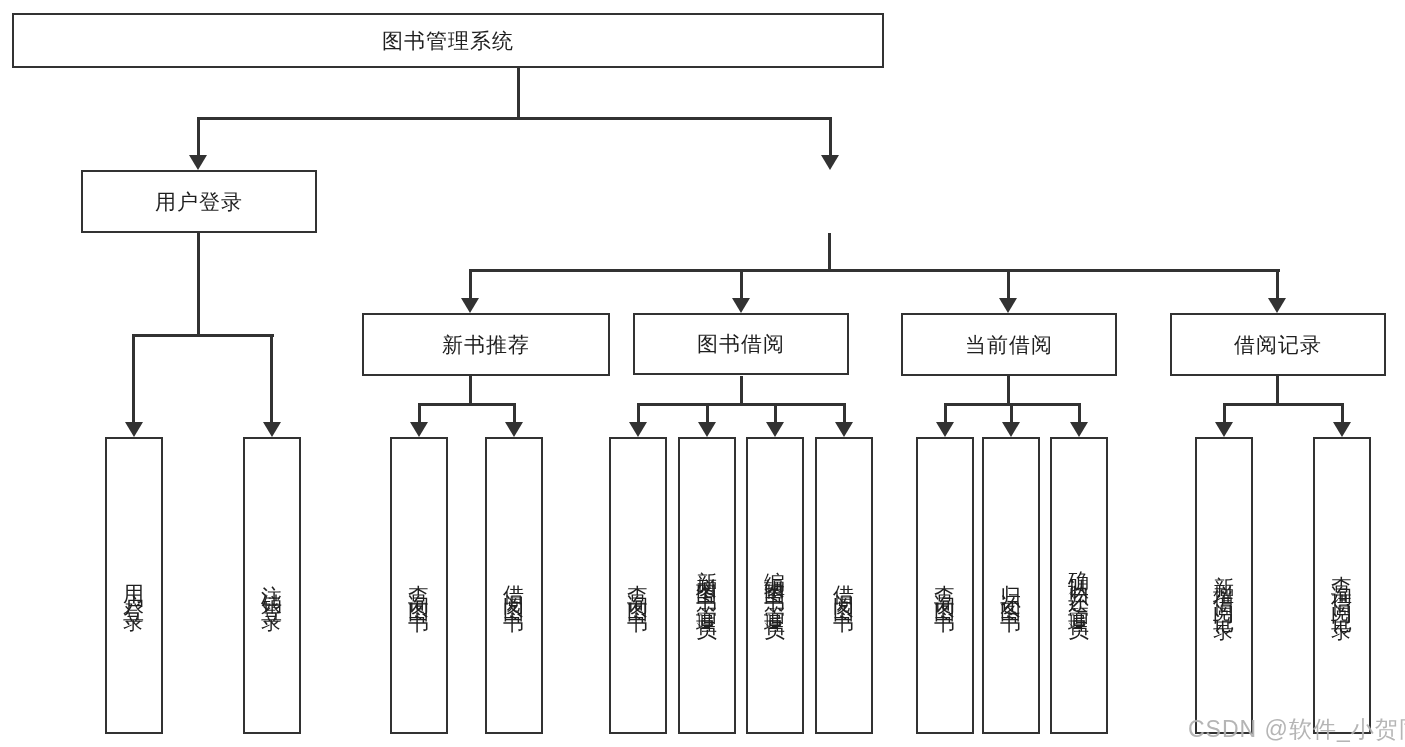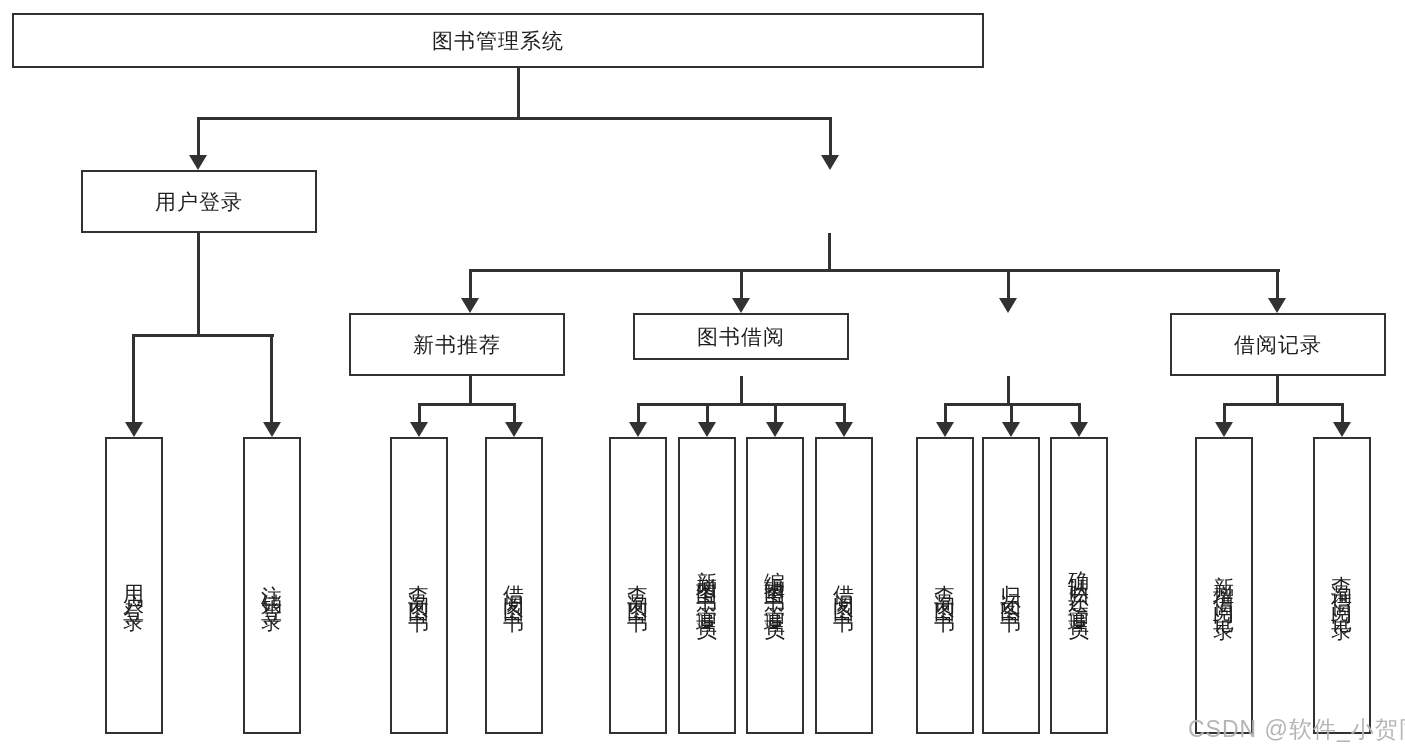--- a/index.html
+++ b/index.html
@@ -64,21 +64,21 @@
     white-space: nowrap;
     z-index: 10;
     text-shadow: 0 0 1px rgba(255,255,255,0.6);
   }
 </style>
 </head>
 <body>
 
 <div class="stage">
 
-  <div class="box" style="left:12px; top:13px; width:972px; height:55px;">
+  <div class="box" style="left:12px; top:13px; width:872px; height:55px;">
     <span class="hlabel">图书管理系统</span>
   </div>
 
   <div class="line vline" style="left:517px; top:68px; height:52px;"></div>
   <div class="line hline" style="left:197px; top:117px; width:635px;"></div>
   <div class="line vline" style="left:197px; top:117px; height:40px;"></div>
   <div class="arrow" style="left:189px; top:155px;"></div>
   <div class="line vline" style="left:829px; top:117px; height:40px;"></div>
   <div class="arrow" style="left:821px; top:155px;"></div>
 
@@ -97,25 +97,28 @@
   <div class="line hline" style="left:469px; top:269px; width:811px;"></div>
   <div class="line vline" style="left:469px; top:269px; height:31px;"></div>
   <div class="arrow" style="left:461px; top:298px;"></div>
   <div class="line vline" style="left:740px; top:269px; height:31px;"></div>
   <div class="arrow" style="left:732px; top:298px;"></div>
   <div class="line vline" style="left:1007px; top:269px; height:31px;"></div>
   <div class="arrow" style="left:999px; top:298px;"></div>
   <div class="line vline" style="left:1276px; top:269px; height:31px;"></div>
   <div class="arrow" style="left:1268px; top:298px;"></div>
 
-  <div class="box" style="left:349px; top:313px; width:216px; height:63px;">
+  <div class="box" style="left:362px; top:313px; width:248px; height:63px;">
     <span class="hlabel">新书推荐</span>
   </div>
-  <div class="box" style="left:633px; top:313px; width:216px; height:47px;">
+  <div class="box" style="left:633px; top:313px; width:216px; height:62px;">
     <span class="hlabel">图书借阅</span>
+  </div>
+  <div class="box" style="left:901px; top:313px; width:216px; height:63px;">
+    <span class="hlabel">当前借阅</span>
   </div>
   <div class="box" style="left:1170px; top:313px; width:216px; height:63px;">
     <span class="hlabel">借阅记录</span>
   </div>
 
   <div class="line vline" style="left:469px; top:376px; height:30px;"></div>
   <div class="line hline" style="left:418px; top:403px; width:98px;"></div>
   <div class="line vline" style="left:418px; top:403px; height:21px;"></div>
   <div class="arrow" style="left:410px; top:422px;"></div>
   <div class="line vline" style="left:513px; top:403px; height:21px;"></div>

